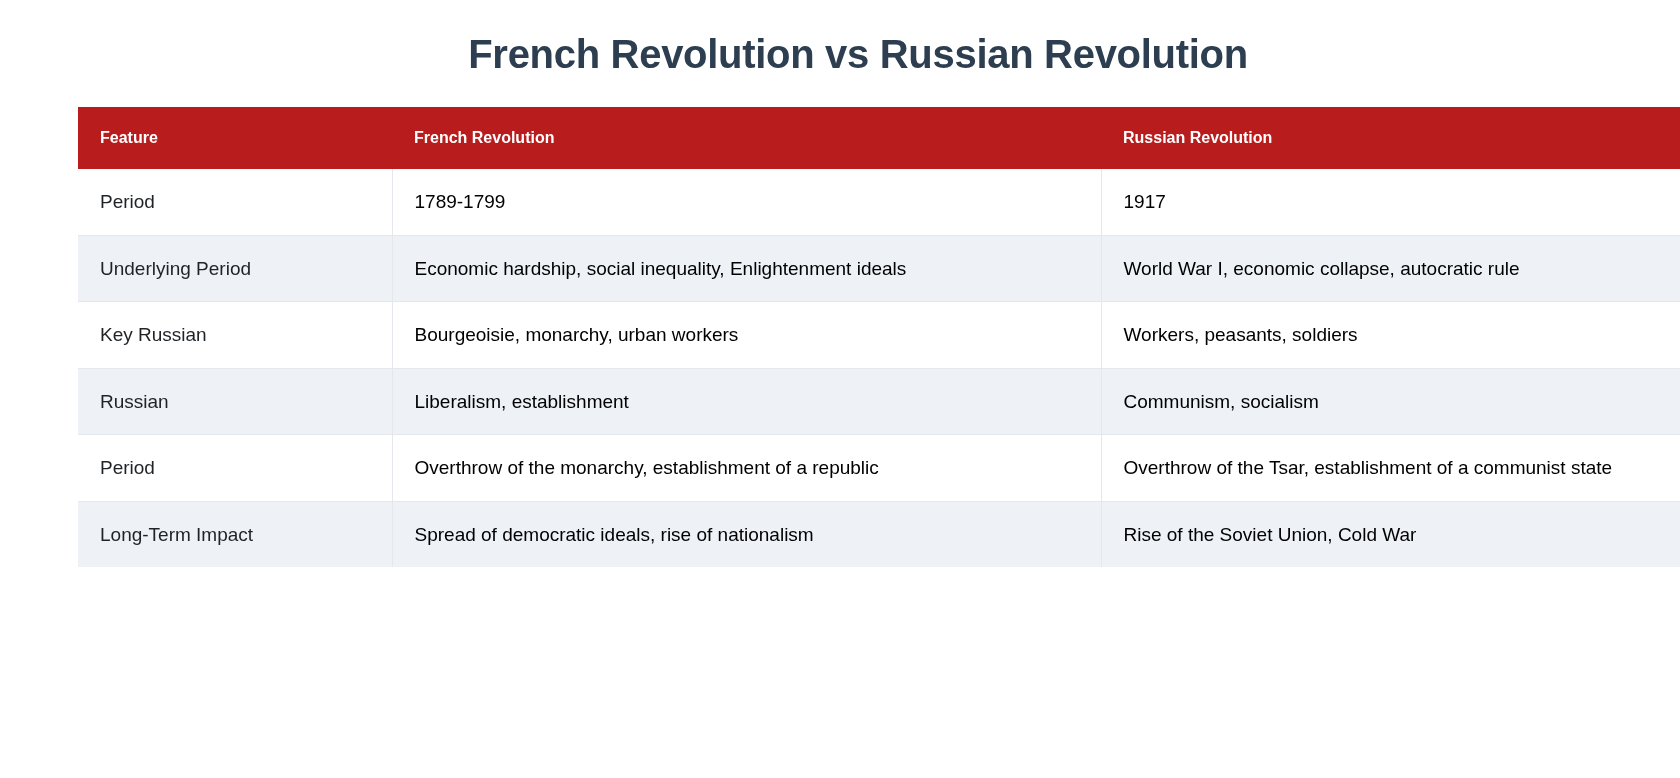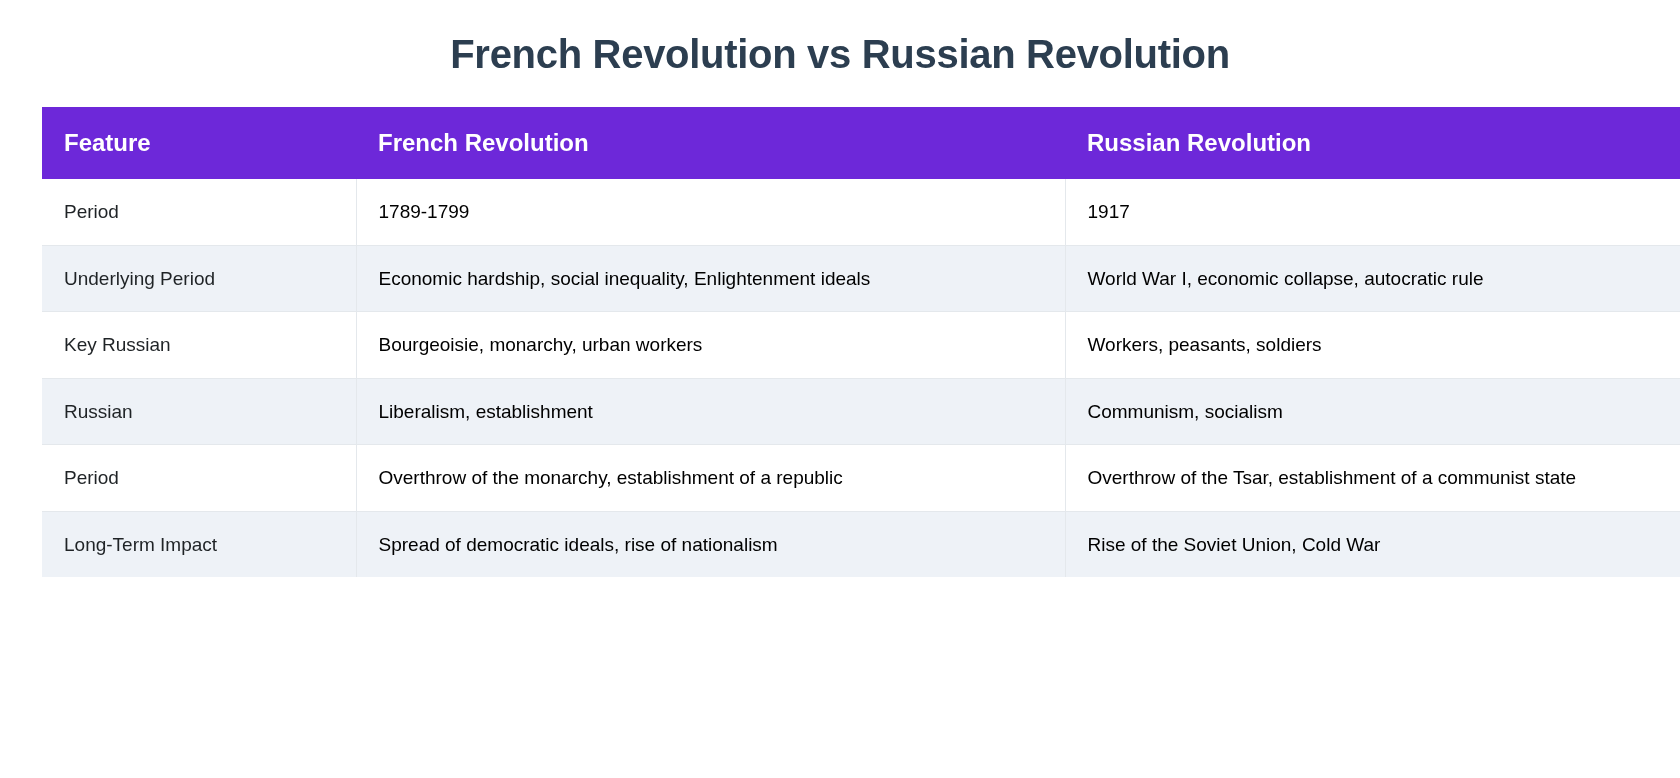--- a/index.html
+++ b/index.html
@@ -10,20 +10,21 @@
     height: 778px;
     font-family: "Liberation Sans", sans-serif;
   }
 
   .page {
     width: 1680px;
     height: 612px;
     box-sizing: border-box;
     background: #ffffff;
     overflow: hidden;
+    padding-left: 36px;
   }
 
   .title {
     text-align: center;
     font-size: 40px;
     font-weight: bold;
     color: #2c3e50;
     letter-spacing: -0.3px;
     margin: 28px 0 0 0;
     padding: 0 40px;
@@ -35,24 +36,24 @@
   }
 
   table.compare {
     border-collapse: collapse;
     width: 1600px;
     table-layout: fixed;
     font-size: 19px;
   }
 
   table.compare thead th {
-    background: #6d28d9;
+    background: #b91c1c;
     color: #ffffff;
     text-align: left;
-    font-size: 24px;
+    font-size: 16px;
     font-weight: bold;
     padding: 22px 22px;
     border: none;
     vertical-align: middle;
   }
 
   table.compare thead th.col-feature { width: 270px; }
   table.compare thead th.col-a { width: 665px; }
   table.compare thead th.col-b { width: 665px; }
 

